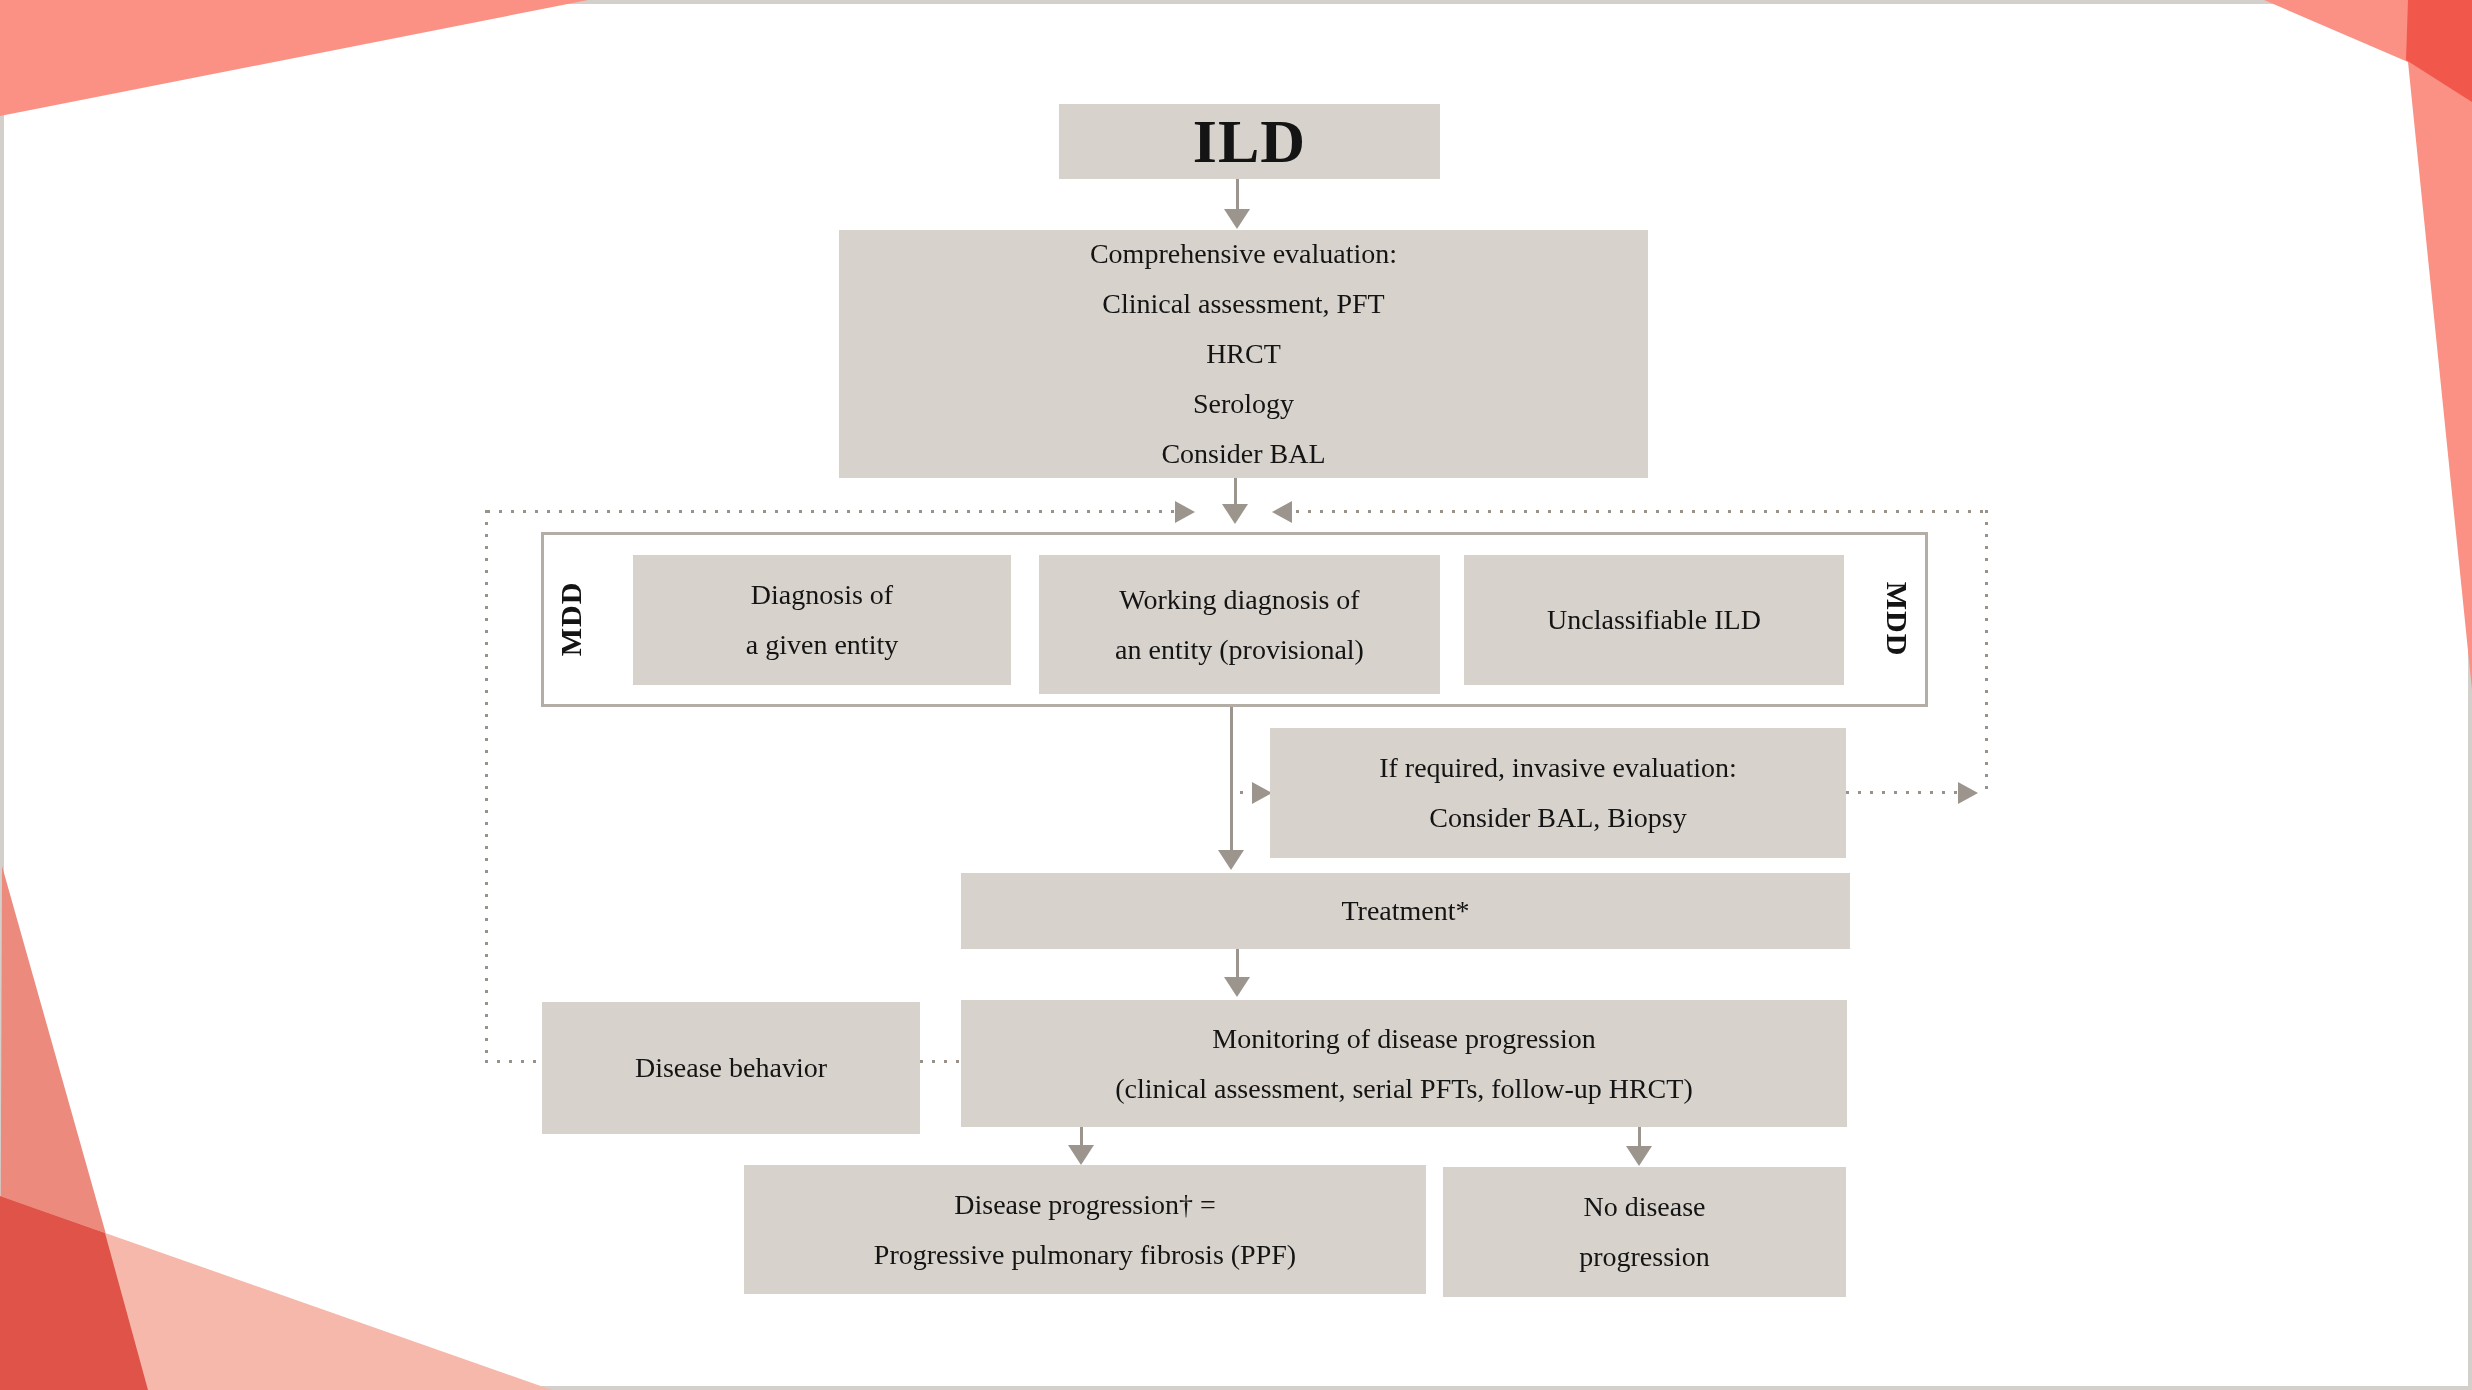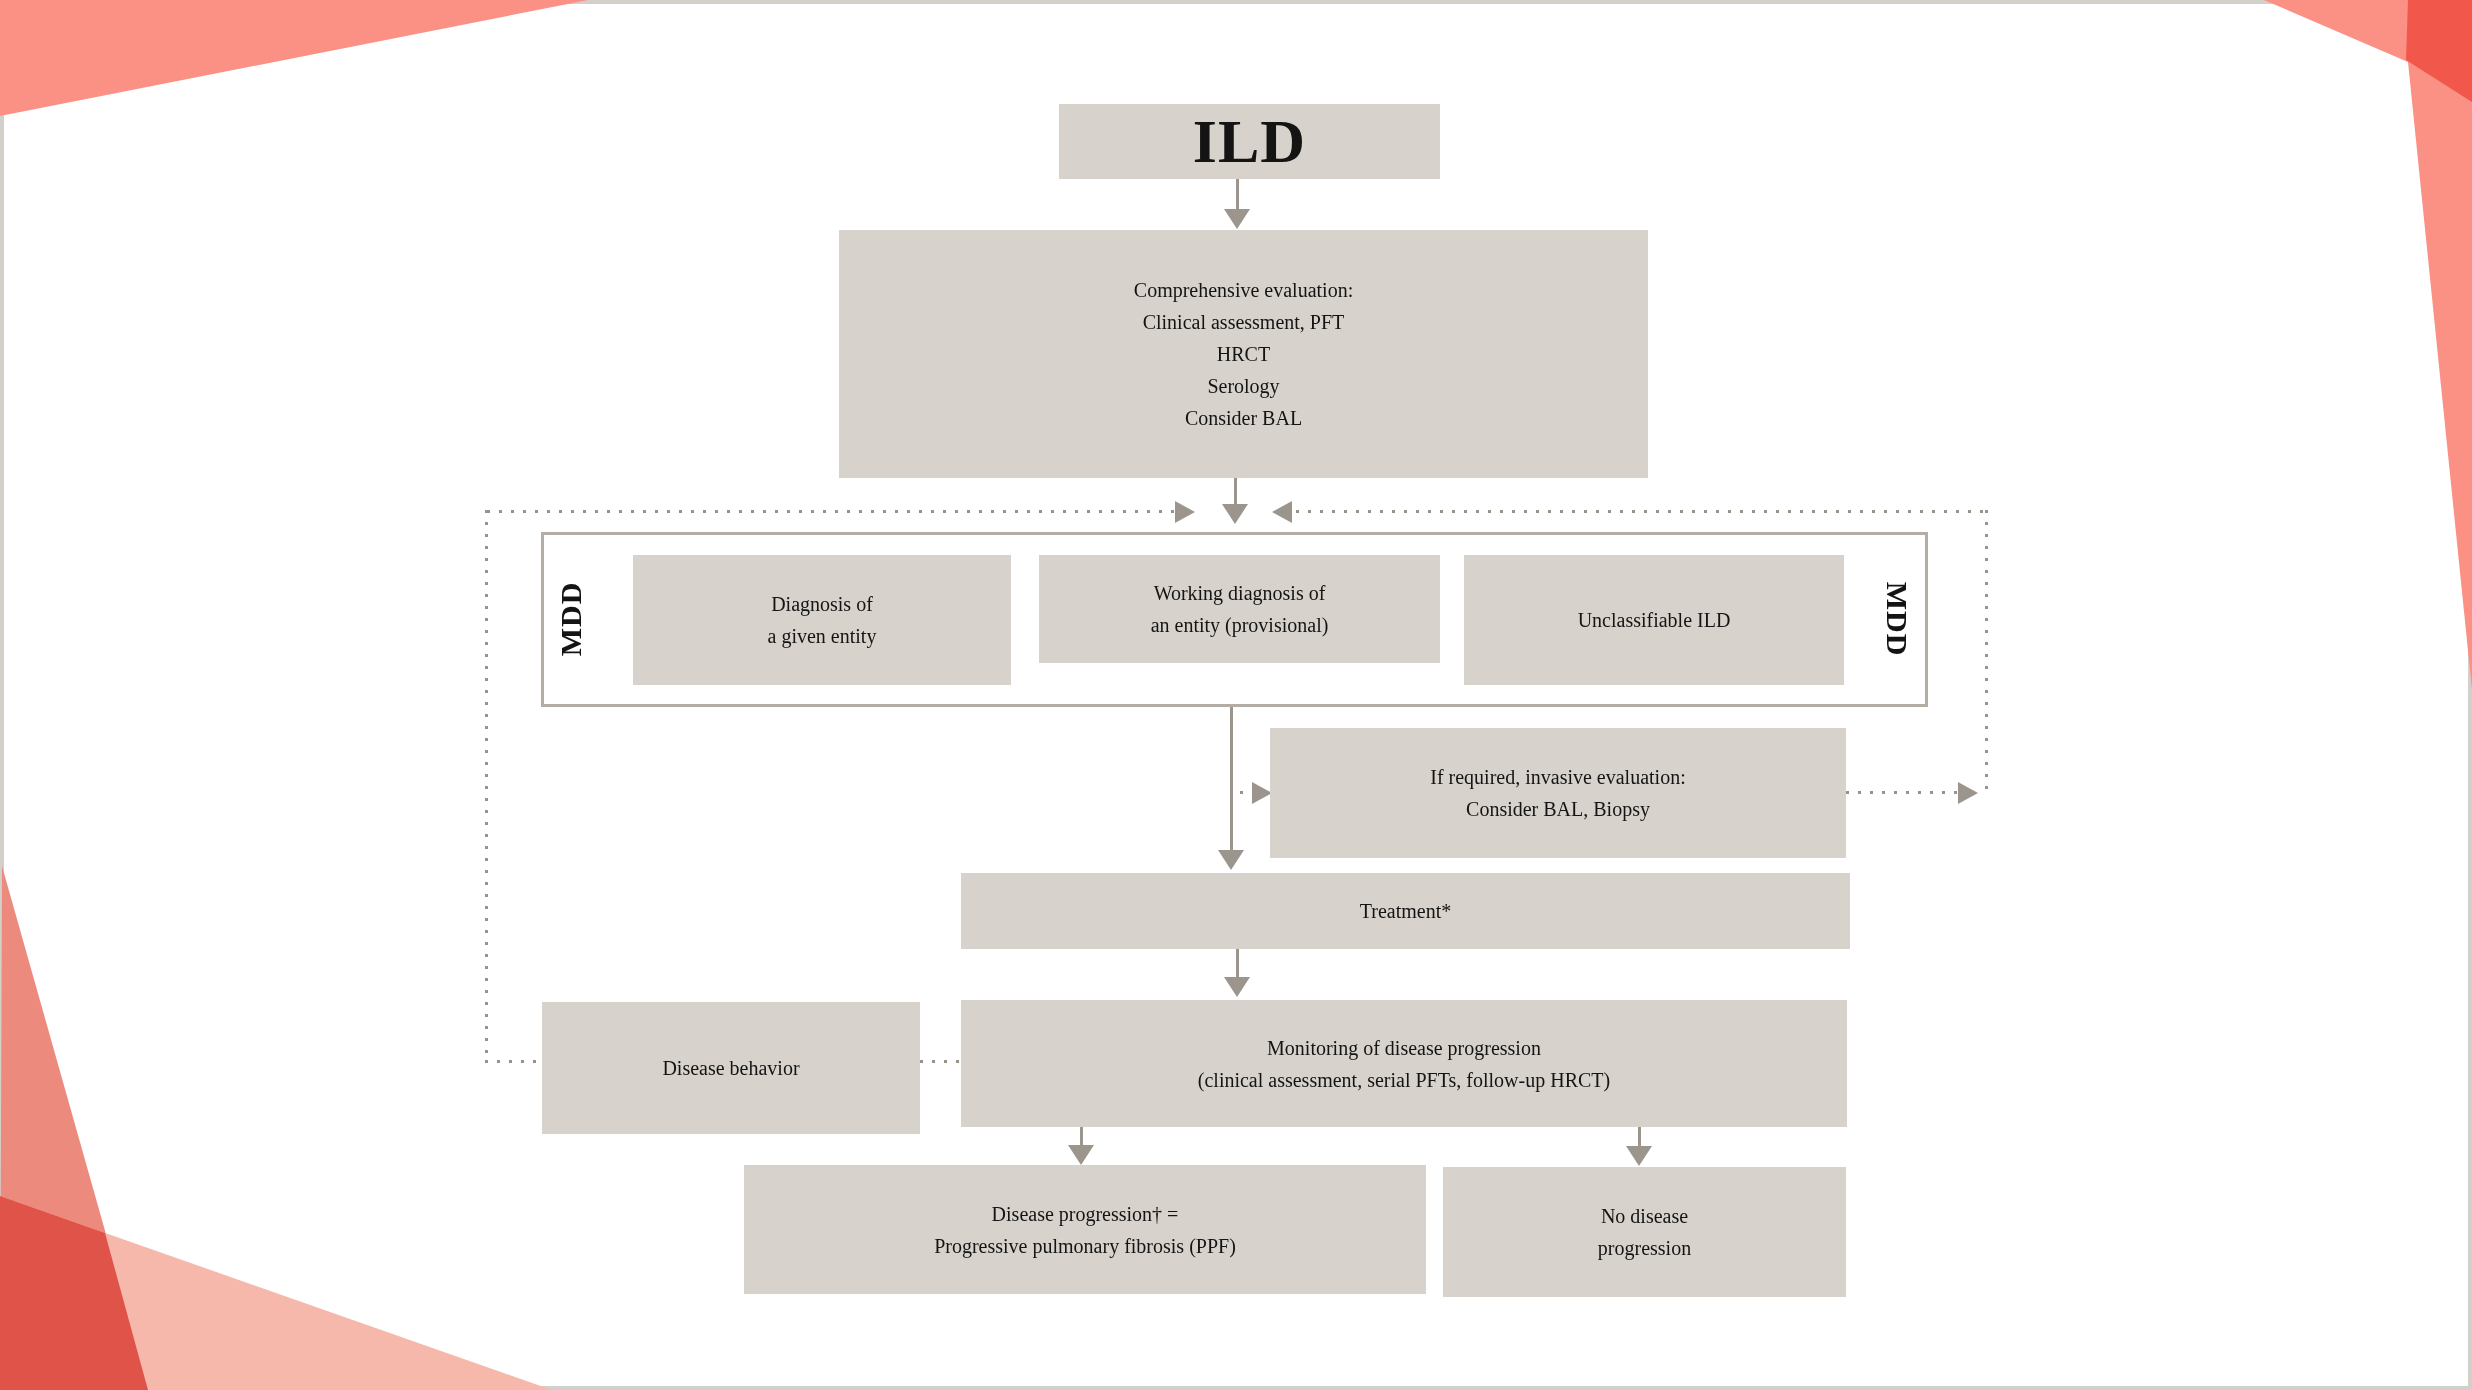--- a/index.html
+++ b/index.html
@@ -11,21 +11,21 @@
     font-family:Liberation Serif, serif;
     color:#141414;
     box-shadow: inset 0 0 0 4px #d3d0cc;
   }
   svg.decor{position:absolute;left:0;top:0;width:2472px;height:1390px;pointer-events:none;}
   .box{
     position:absolute;
     background:#d7d3cc;
     display:flex;align-items:center;justify-content:center;
     text-align:center;
-    font-size:20px;line-height:32px;
+    font-size:28px;line-height:50px;
     white-space:pre-line;
   }
   .box.title{font-size:62px;font-weight:bold;line-height:75px;letter-spacing:1px;}
   .frame{
     position:absolute;
     background:#ffffff;
     border:3px solid #b3ada5;
     box-sizing:border-box;
   }
   .mdd-label{
@@ -94,21 +94,21 @@
   <div class="head-left" style="left:1272px;top:501px;"></div>
   <div class="hdot" style="left:1296px;top:510px;width:690px;"></div>
   <div class="vdot" style="left:485px;top:510px;height:552px;"></div>
   <div class="vdot" style="left:1985px;top:510px;height:283px;"></div>
 
   <div class="frame" style="left:541px;top:532px;width:1387px;height:175px;"></div>
   <div class="mdd-label mdd-left" style="left:511px;top:601px;">MDD</div>
   <div class="mdd-label mdd-right" style="left:1837px;top:601px;">MDD</div>
   <div class="box" style="left:633px;top:555px;width:378px;height:130px;">Diagnosis of
 a given entity</div>
-  <div class="box" style="left:1039px;top:555px;width:401px;height:108px;">Working diagnosis of
+  <div class="box" style="left:1039px;top:555px;width:401px;height:139px;">Working diagnosis of
 an entity (provisional)</div>
   <div class="box" style="left:1464px;top:555px;width:380px;height:130px;">Unclassifiable ILD</div>
 
   <div class="vline" style="left:1230px;top:707px;height:143px;"></div>
   <div class="head-down" style="left:1218px;top:850px;"></div>
   <div class="hdot" style="left:1240px;top:791px;width:12px;"></div>
   <div class="head-right" style="left:1252px;top:782px;"></div>
 
   <div class="box" style="left:1270px;top:728px;width:576px;height:130px;">If required, invasive evaluation:
 Consider BAL, Biopsy</div>

